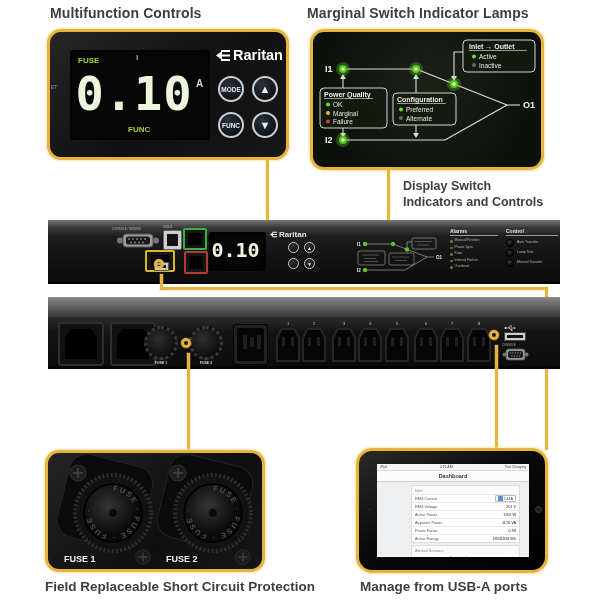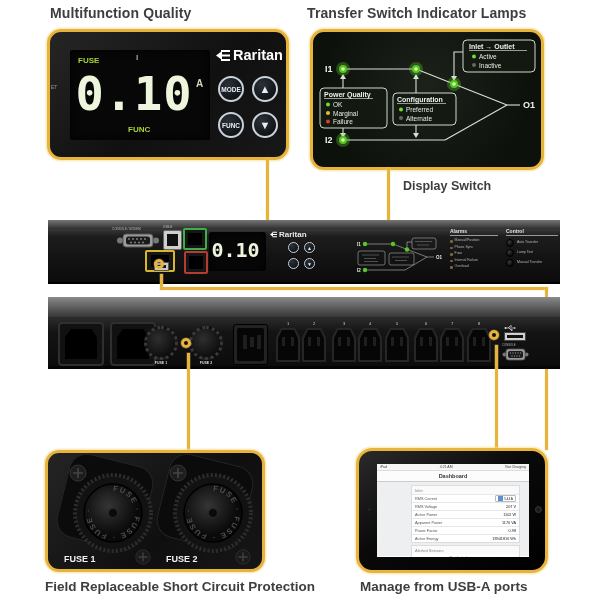--- a/index.html
+++ b/index.html
@@ -41,22 +41,22 @@
   .trow{display:flex;justify-content:space-between;align-items:center;height:8px;padding:0 3px;border-top:.5px solid #e8e8e8;}
   .trow .lbl{font-size:3.8px;color:#555;}
   .trow .val{font-size:3.8px;color:#222;}
   .scr-head{font-size:4px;color:#888;padding:1.5px 3px;background:#fafafa;}
 </style>
 </head>
 <body>
 
 <div id="stage">
 
-  <div class="abs heading" style="left:50px;top:5px;">Multifunction Quality</div>
-  <div class="abs heading" style="left:307px;top:5px;">Transfer Switch Indicator Lamps</div>
+  <div class="abs heading" style="left:50px;top:5px;">Multifunction Controls</div>
+  <div class="abs heading" style="left:307px;top:5px;">Marginal Switch Indicator Lamps</div>
 
   <div class="callout" style="left:47px;top:29px;width:242px;height:131px;background:linear-gradient(140deg,#262626,#101010 55%,#181818);">
     <span class="abs" style="left:1px;top:52px;font-size:5px;color:#9a9a9a;">ET</span>
     <div class="lcd" style="left:20px;top:18px;width:140px;height:90px;">
       <span class="abs lcd-green" style="left:8px;top:6px;font-size:8px;">FUSE</span>
       <span class="abs" style="left:66px;top:3px;font-size:8px;color:#dfe8d2;">I</span>
       <div class="abs lcd-digits" style="left:4px;top:16px;width:120px;text-align:center;font-size:47px;letter-spacing:1px;">0.10</div>
       <span class="abs" style="left:126px;top:28px;font-size:10px;color:#cdd6bf;font-weight:bold;">A</span>
       <span class="abs lcd-green" style="left:58px;top:75px;font-size:8px;">FUNC</span>
     </div>
@@ -144,20 +144,21 @@
       </g>
     </svg>
   </div>
 
   <div class="yline" style="left:266px;top:158px;width:3px;height:80px;"></div>
   <div class="ring" style="left:260px;top:236px;"></div>
   <div class="yline" style="left:387px;top:168px;width:3px;height:74px;"></div>
   <div class="ring" style="left:381px;top:240px;"></div>
   <div class="abs" style="left:403px;top:179px;font-size:12.5px;font-weight:bold;color:var(--heading);line-height:1.25;">
     <div>Display Switch</div>
+    <div>Indicators and Controls</div>
   </div>
 
   <div class="abs" style="left:48px;top:220px;width:512px;height:64px;">
     <div class="abs" style="left:0;top:0;width:512px;height:9px;background:linear-gradient(#777,#2e2e2e);"></div>
     <div class="device-face" style="top:9px;height:55px;border-bottom:2px solid #000;"></div>
     <span class="tinytxt" style="left:64px;top:8px;font-size:3px;">CONSOLE / MODEM</span>
     <svg class="abs" style="left:68px;top:13px;" width="44" height="15" viewBox="0 0 44 15">
       <circle cx="4" cy="7.5" r="3" fill="#777"></circle>
         <circle cx="40" cy="7.5" r="3" fill="#777"></circle>
       <rect x="7" y="1" width="30" height="13" rx="3" fill="#9a9a9a" stroke="#555" stroke-width="1"></rect>

